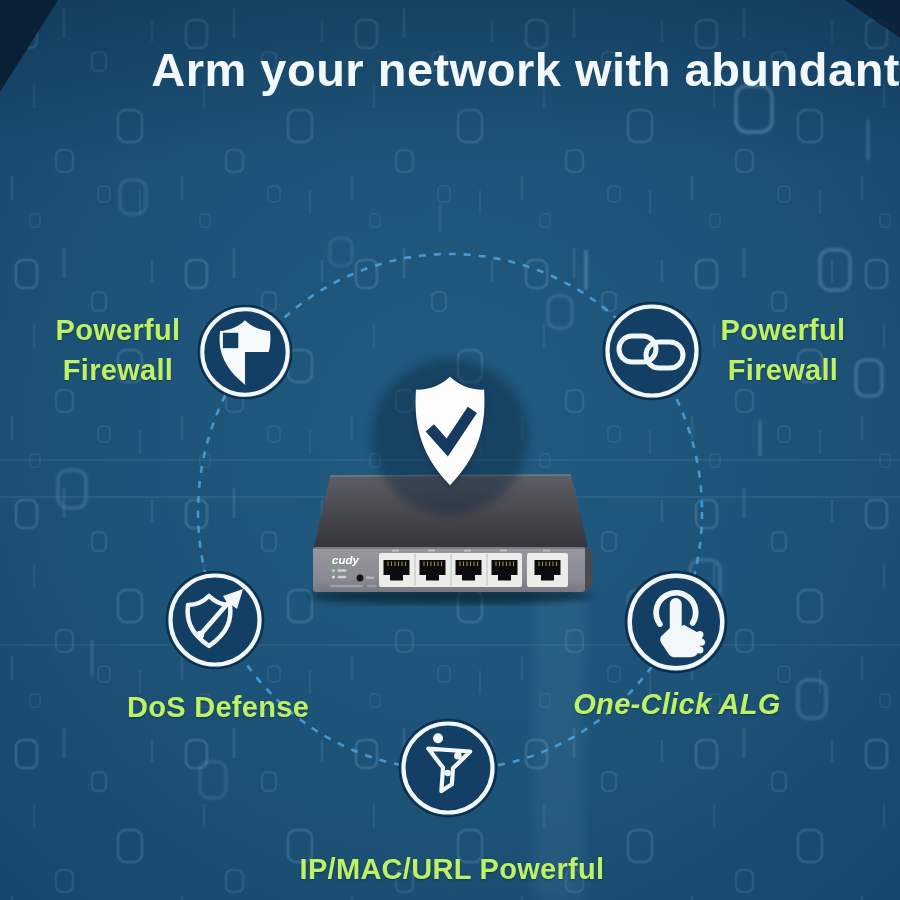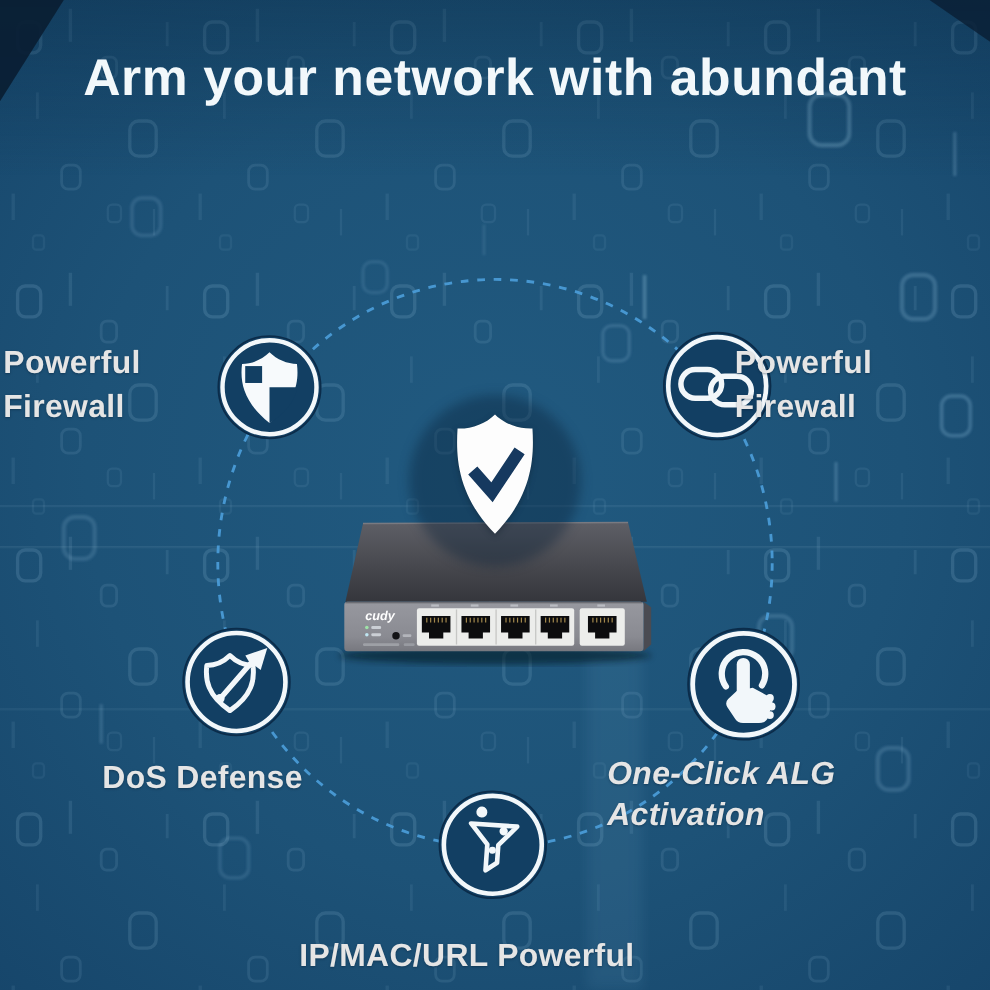--- a/index.html
+++ b/index.html
@@ -1,31 +1,31 @@
 <!DOCTYPE html>
 <html><head>
 <meta charset="utf-8">
 <style>
   html,body{margin:0;padding:0;background:#0c2234;}
   .stage{position:relative;width:900px;height:900px;overflow:hidden;
          font-family:"Liberation Sans",sans-serif;background:#1d5176;}
   .stage svg.bg{position:absolute;inset:0;z-index:0;}
   .ring-svg{position:absolute;inset:0;z-index:1;pointer-events:none;}
   .headline{position:absolute;top:36px;left:0;width:900px;z-index:5;
-            text-align:center;color:#f2f8fb;font-size:47px;font-weight:700;
+            text-align:right;color:#f2f8fb;font-size:47px;font-weight:700;
             line-height:67px;letter-spacing:.5px;}
   .device-svg{position:absolute;left:300px;top:468px;width:300px;height:142px;z-index:2;}
   .glow-circle{position:absolute;left:372px;top:359px;width:156px;height:156px;
                border-radius:50%;background:rgba(9,32,56,.38);filter:blur(5px);z-index:3;}
   .shield-svg{position:absolute;left:404px;top:372px;width:92px;height:118px;z-index:4;
               filter:drop-shadow(0 2px 3px rgba(5,20,35,.35));}
   .badge{position:absolute;z-index:5;}
   .badge svg{width:100%;height:100%;display:block;}
-  .feature-label{position:absolute;z-index:5;color:#e5e5e5;font-weight:700;
-                 letter-spacing:.3px;
+  .feature-label{position:absolute;z-index:5;color:#bef264;font-weight:700;
+                 text-align:center;letter-spacing:.3px;
                  text-shadow:0 1px 2px rgba(5,25,45,.4);}
   .lbl-tl{left:3px;top:310px;width:230px;font-size:29px;line-height:40px;}
   .lbl-tr{left:668px;top:310px;width:230px;font-size:29px;line-height:40px;}
   .lbl-bl{left:93px;top:688px;width:250px;font-size:29px;line-height:38px;}
   .lbl-br{left:552px;top:686px;width:250px;font-size:29px;line-height:37px;font-style:italic;}
   .lbl-bc{left:272px;top:851px;width:360px;font-size:29px;line-height:36px;}
 </style>
 </head>
 <body>
 
@@ -253,20 +253,19 @@
     <div>Powerful</div>
     <div>Firewall</div>
   </div>
 
   <div class="feature-label lbl-bl">
     <div>DoS Defense</div>
   </div>
 
   <div class="feature-label lbl-br">
     <div>One-Click ALG</div>
-    <div>Activation</div>
   </div>
 
   <div class="feature-label lbl-bc">
     <div>IP/MAC/URL Powerful</div>
   </div>
 
 </div>
 
 </body></html>

